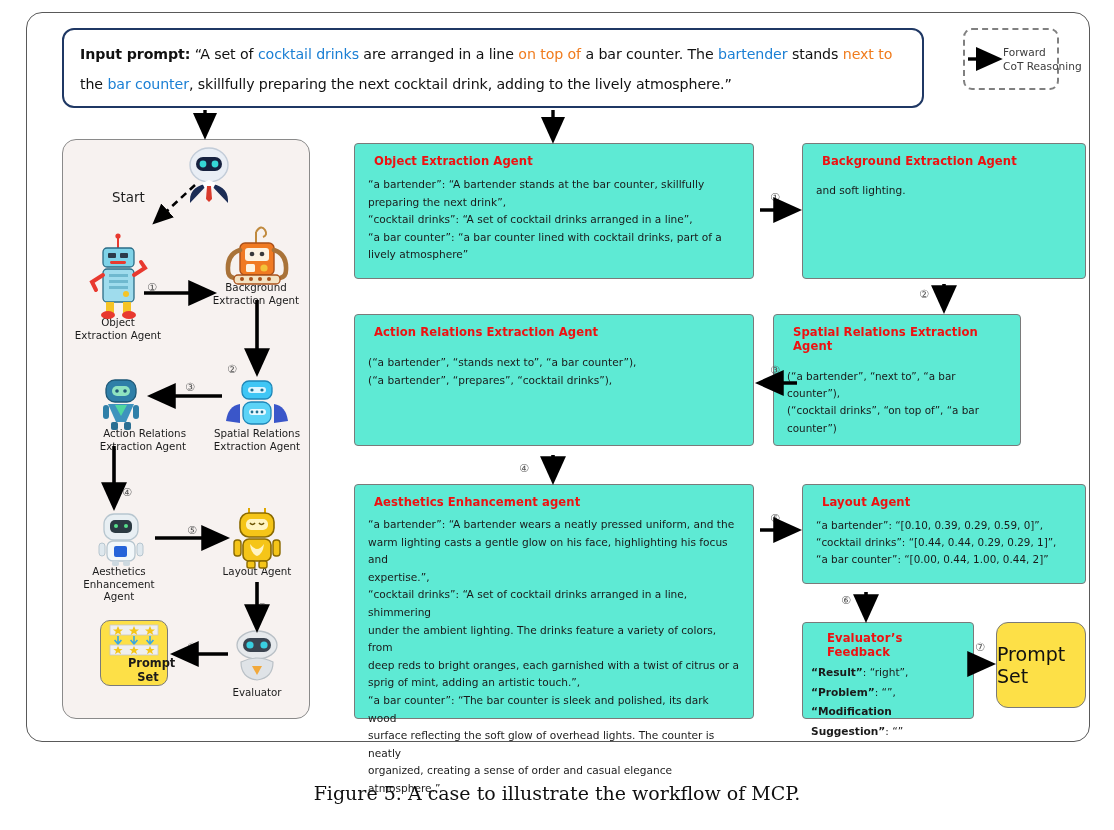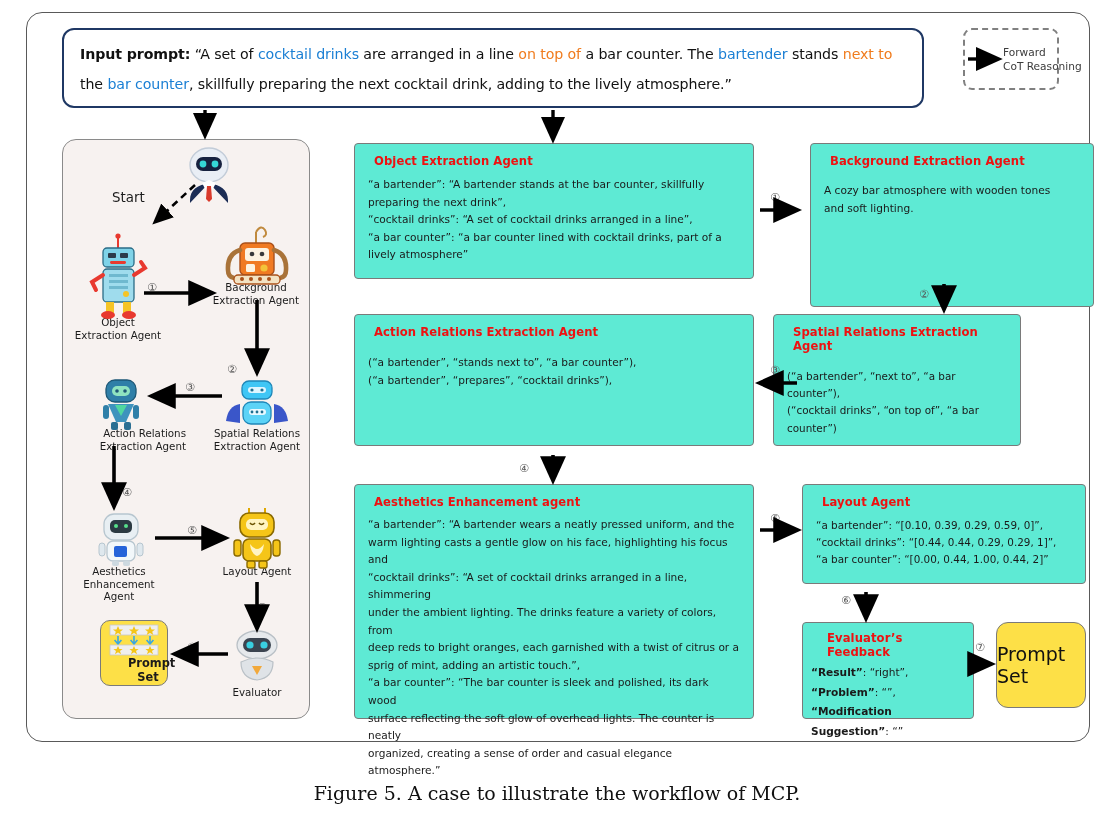--- a/index.html
+++ b/index.html
@@ -229,24 +229,23 @@
     <div class="card-title">Object  Extraction Agent</div>
     <div class="card-body body-sm">
       <span class="ln"> “a bartender”: “A bartender stands at the bar counter, skillfully</span>
       <span class="ln">preparing the next drink”,</span>
       <span class="ln"> “cocktail drinks”: “A set of cocktail drinks arranged in a line”,</span>
       <span class="ln"> “a bar counter”: “a bar counter lined with cocktail drinks, part of a</span>
       <span class="ln">lively atmosphere”</span>
     </div>
   </div>
 
-  <div class="card" style="left:802px; top:143px; width:284px; height:164px;margin-left:8px;">
+  <div class="card" style="left:802px; top:143px; width:284px; height:136px;">
     <div class="card-title">Background Extraction Agent</div>
     <div class="card-body body-sm" style="margin-top:14px;">
-      <span class="ln">  A cozy bar atmosphere with wooden tones</span>
       <span class="ln">and soft lighting.</span>
     </div>
   </div>
 
   <div class="card" style="left:354px; top:314px; width:400px; height:132px;">
     <div class="card-title">Action Relations Extraction Agent</div>
     <div class="card-body body-sm" style="margin-top:15px;">
       <span class="ln">(“a bartender”, “stands next to”, “a bar counter”),</span>
       <span class="ln"> (“a bartender”, “prepares”, “cocktail drinks”),</span>
     </div>
@@ -258,20 +257,21 @@
       <span class="ln">(“a bartender”, “next to”, “a bar counter”),</span>
       <span class="ln">(“cocktail drinks”, “on top of”, “a bar counter”)</span>
     </div>
   </div>
 
   <div class="card" style="left:354px; top:484px; width:400px; height:235px;">
     <div class="card-title">Aesthetics Enhancement agent</div>
     <div class="card-body body-sm" style="margin-top:-1px;">
       <span class="ln">“a bartender”: “A bartender wears a neatly pressed uniform, and the</span>
       <span class="ln">warm lighting casts a gentle glow on his face, highlighting his focus and</span>
+      <span class="ln">expertise.”,</span>
       <span class="ln">“cocktail drinks”: “A set of cocktail drinks arranged in a line, shimmering</span>
       <span class="ln">under the ambient lighting. The drinks feature a variety of colors, from</span>
       <span class="ln">deep reds to bright oranges, each garnished with a twist of citrus or a</span>
       <span class="ln">sprig of mint, adding an artistic touch.”,</span>
       <span class="ln">“a bar counter”: “The bar counter is sleek and polished, its dark wood</span>
       <span class="ln">surface reflecting the soft glow of overhead lights. The counter is neatly</span>
       <span class="ln">organized, creating a sense of order and casual elegance atmosphere.”</span>
     </div>
   </div>
 

